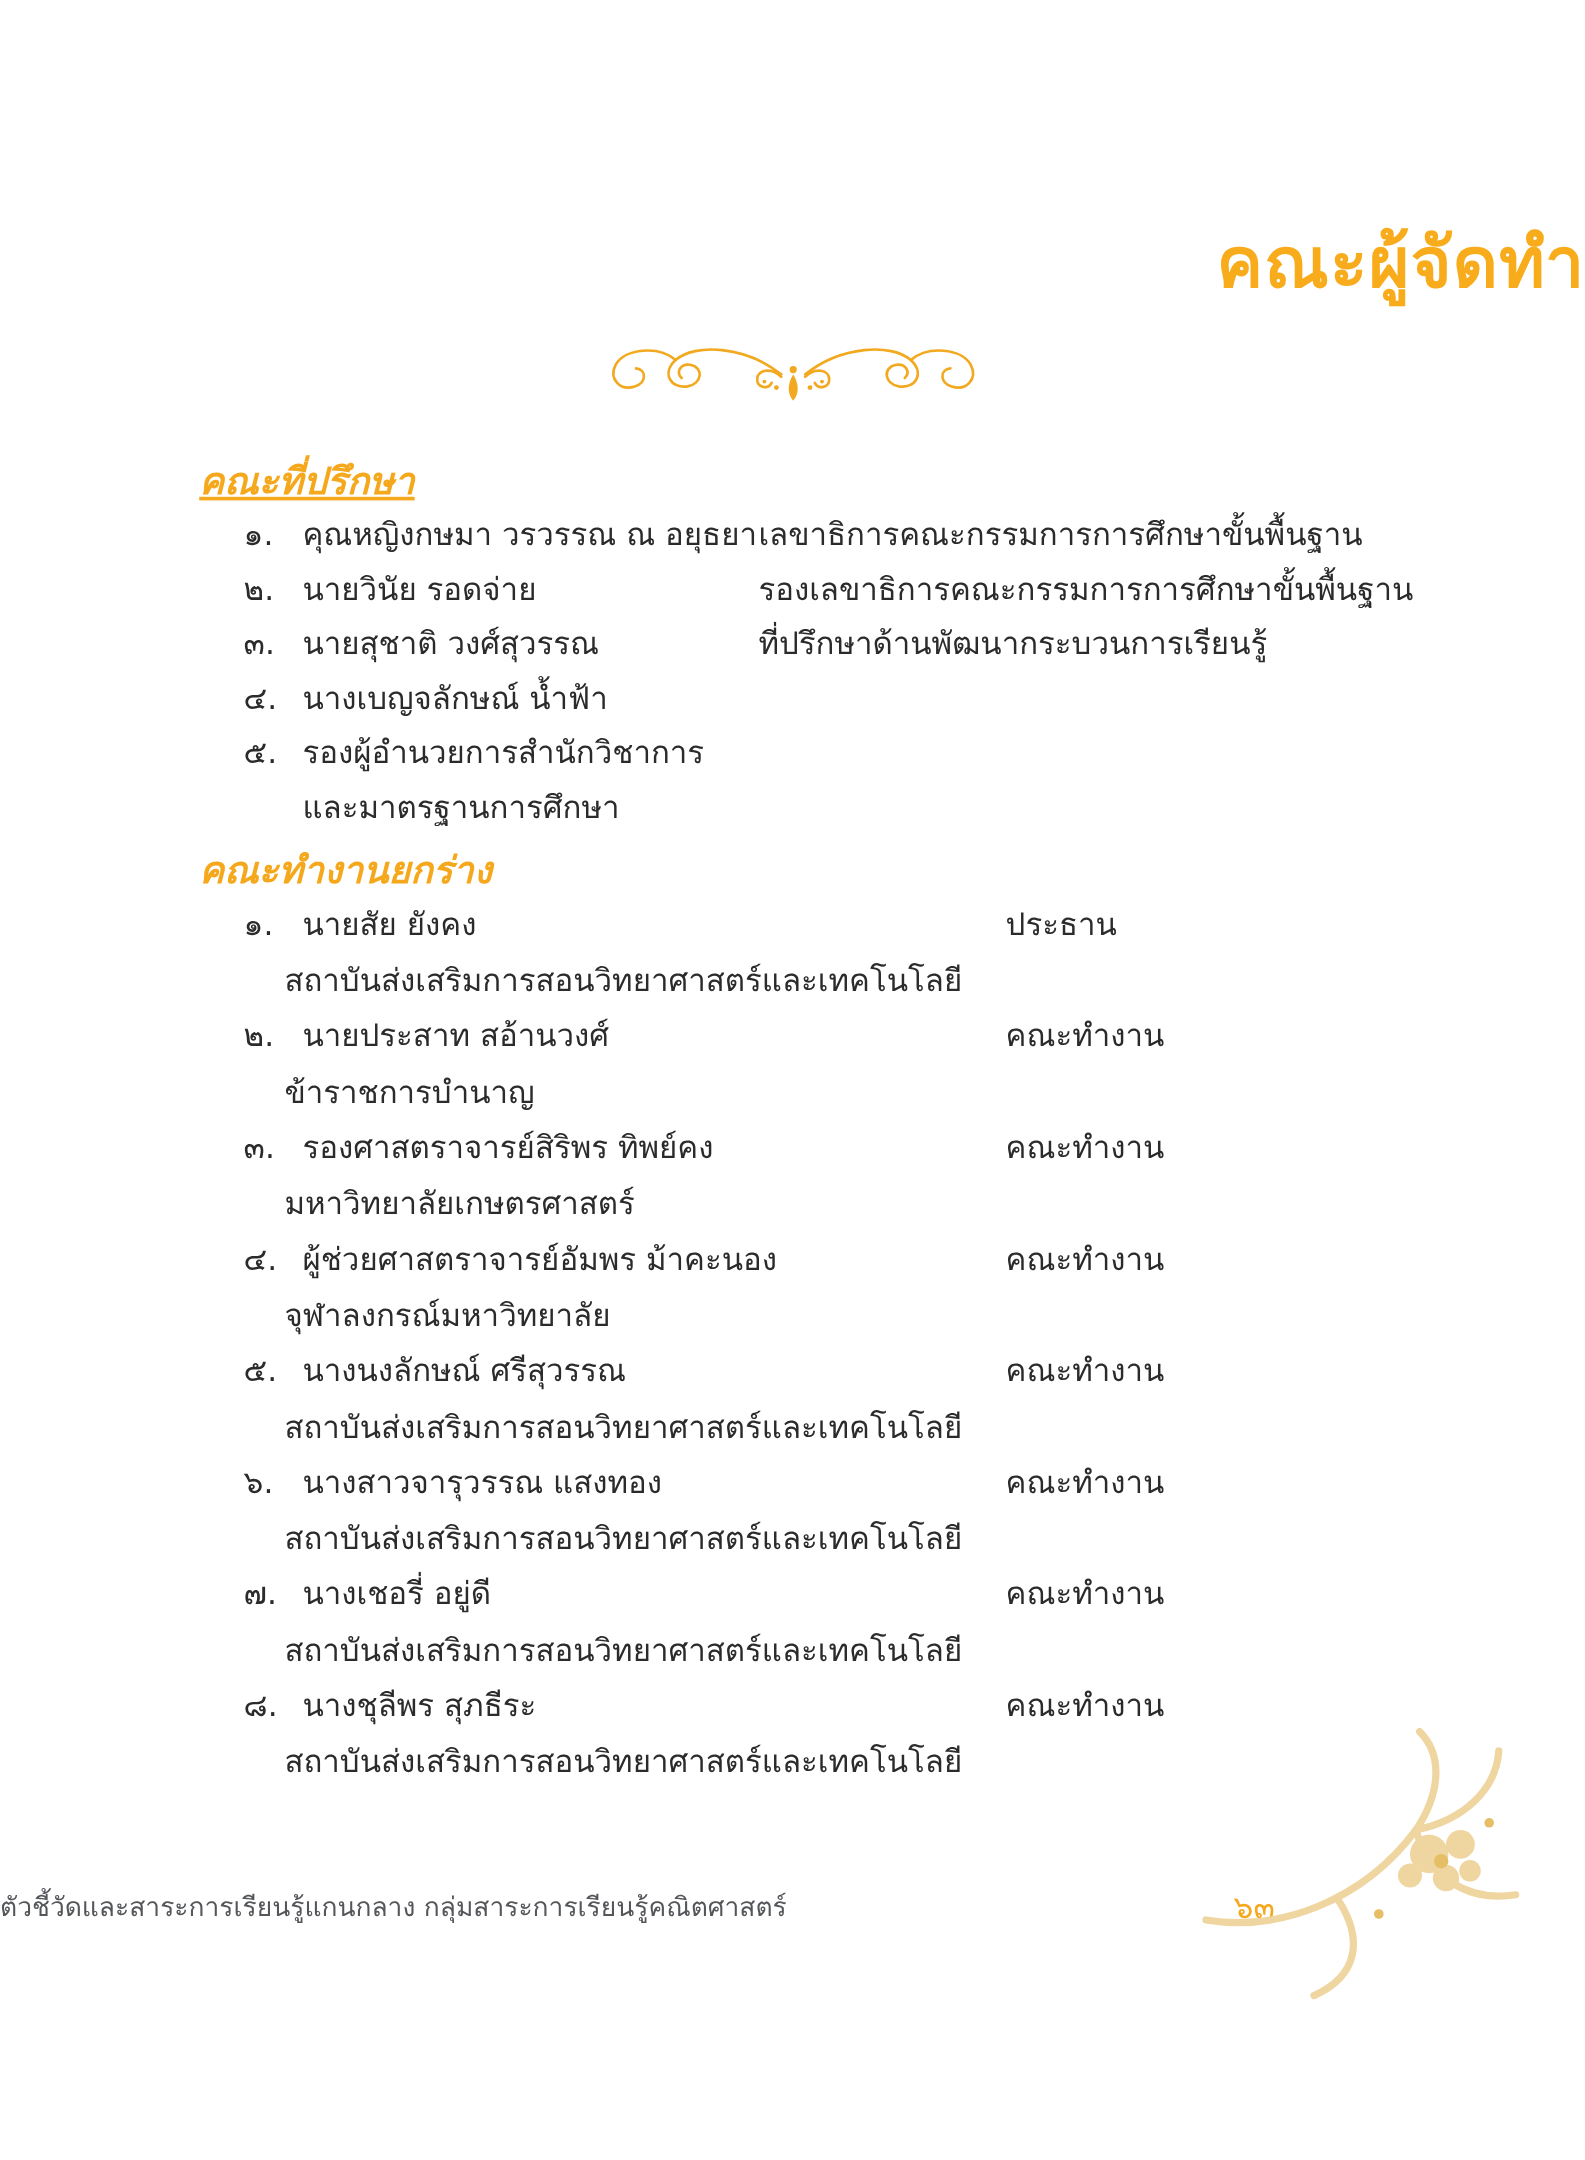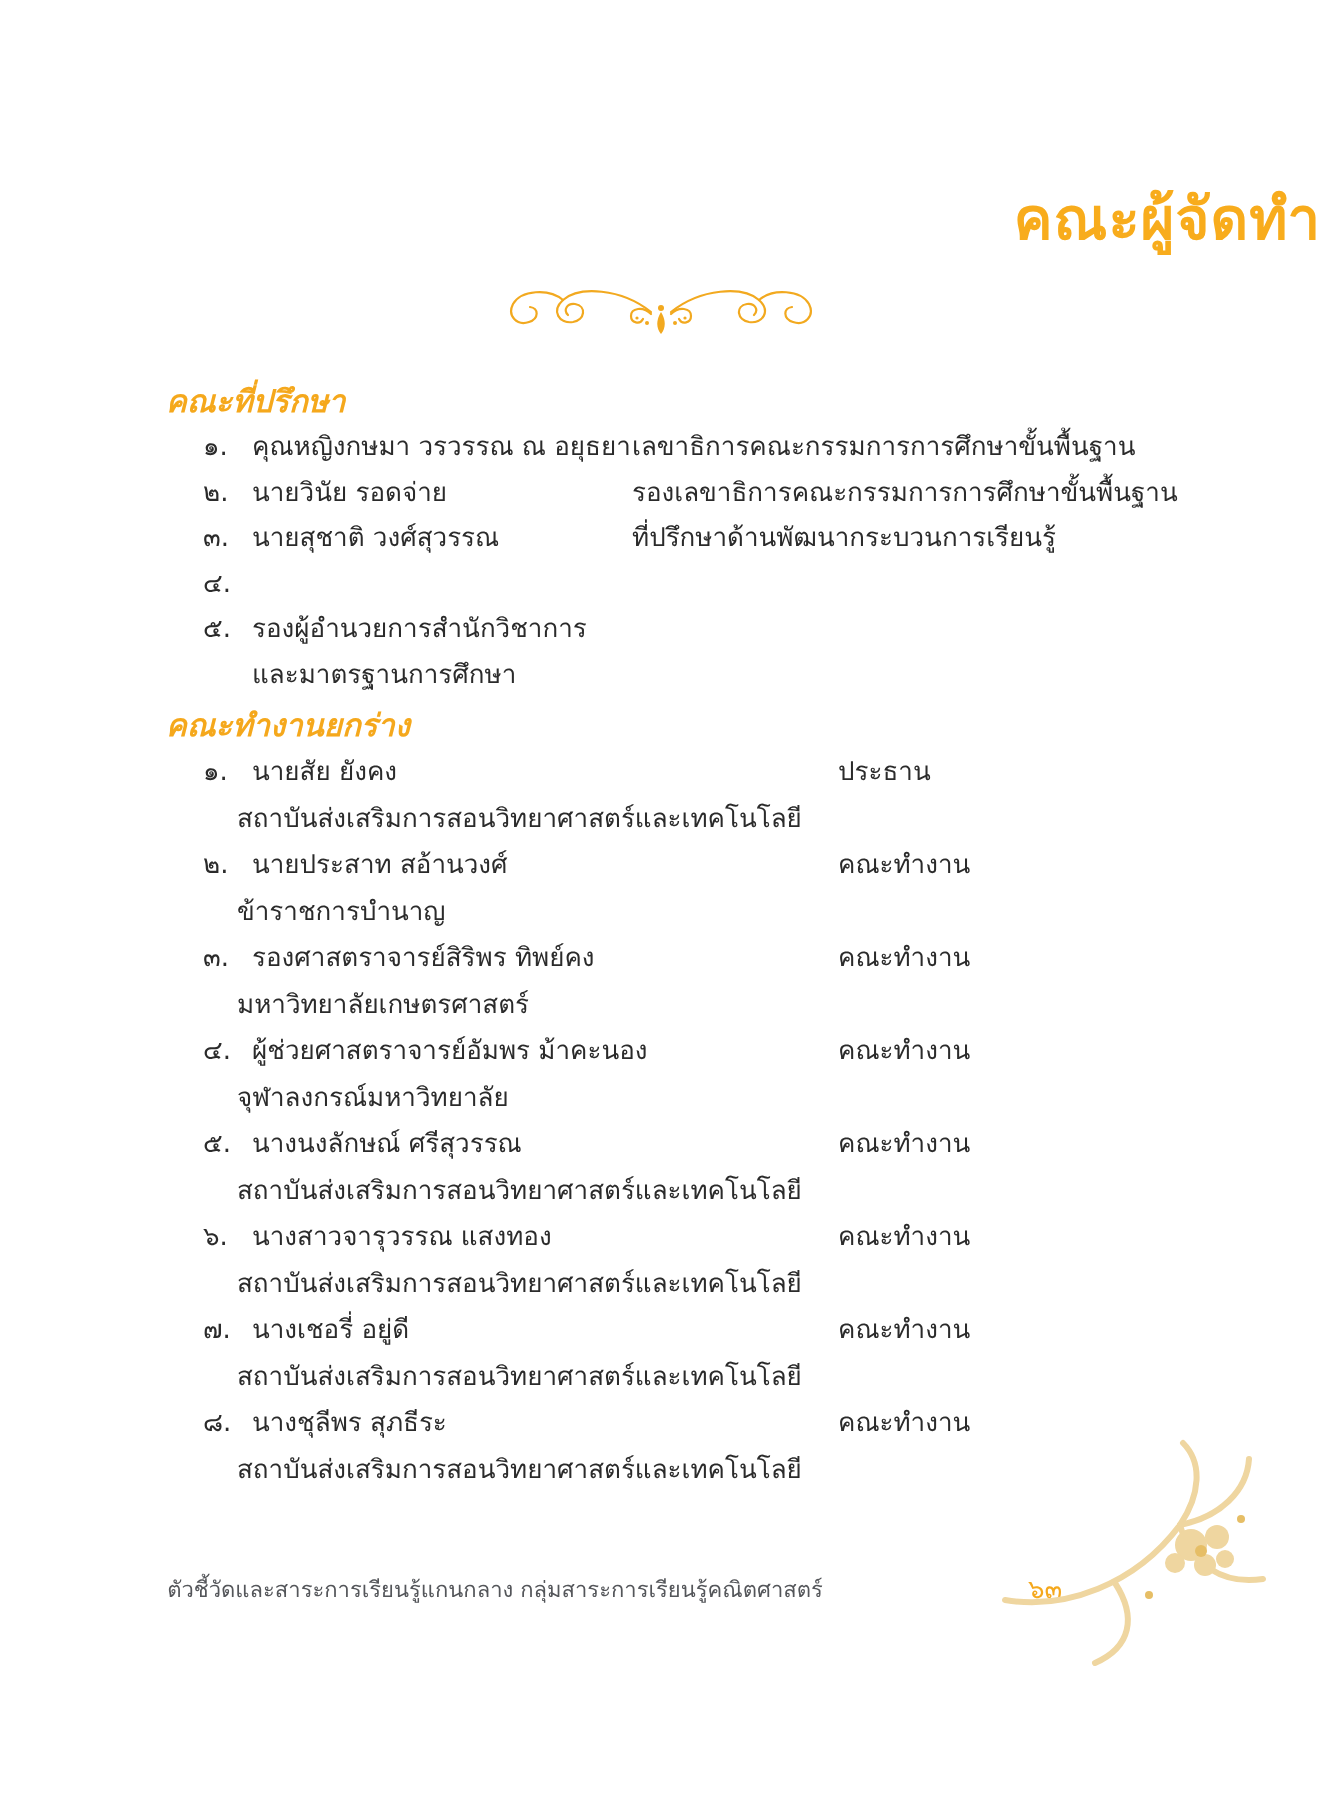--- a/index.html
+++ b/index.html
@@ -20,21 +20,21 @@
   }
   .ornament-divider {
     position:absolute; top:278px; left:50%;
     transform:translateX(-50%);
   }
   .section-heading {
     position:absolute; left:166px;
     font-size:31px; font-weight:bold; font-style:italic;
     color:#F5A81C;
   }
-  #advisors-heading { top:376px; }
+  #advisors-heading { top:376px;text-decoration:underline; }
   #drafting-heading { top:700px; }
 
   .advisor-list { position:absolute; left:203px; top:424px; width:1000px; }
   .advisor-row {
     display:grid;
     grid-template-columns:49px 380px 1fr;
     height:45.5px; line-height:45.5px;
     font-size:26px;
   }
   .drafting-list { position:absolute; left:203px; top:748px; width:1000px; }
@@ -47,21 +47,21 @@
   .drafting-line2 {
     height:46.5px; line-height:46.5px;
     margin-left:34px;
   }
   .cell-num { color:#2b2b2b; }
   .cell-name { color:#2b2b2b; }
   .cell-role { color:#2b2b2b; }
 
   .footer-text {
     position:absolute; top:1572px; left:0; width:990px;
-    text-align:center;
+    text-align:left;
     font-size:22px;
     color:#54565A;
   }
   .footer-page-number {
     position:absolute; top:1568px; left:1028px;
     font-size:26px; font-weight:normal;
     color:#F5A81C;
   }
   .corner-flower {
     position:absolute; top:1425px; left:995px;
@@ -108,20 +108,21 @@
       <span class="cell-name">นายวินัย รอดจ่าย</span>
       <span class="cell-role">รองเลขาธิการคณะกรรมการการศึกษาขั้นพื้นฐาน</span>
     </div>
     <div class="advisor-row">
       <span class="cell-num">๓.</span>
       <span class="cell-name">นายสุชาติ วงศ์สุวรรณ</span>
       <span class="cell-role">ที่ปรึกษาด้านพัฒนากระบวนการเรียนรู้</span>
     </div>
     <div class="advisor-row">
       <span class="cell-num">๔.</span>
+      <span class="cell-name">นางเบญจลักษณ์ น้ำฟ้า</span>
     </div>
     <div class="advisor-row">
       <span class="cell-num">๕.</span>
       <span class="cell-role">รองผู้อำนวยการสำนักวิชาการและมาตรฐานการศึกษา</span>
     </div>
   </div>
 
   <div id="drafting-heading" class="section-heading">คณะทำงานยกร่าง</div>
 
   <div class="drafting-list">

